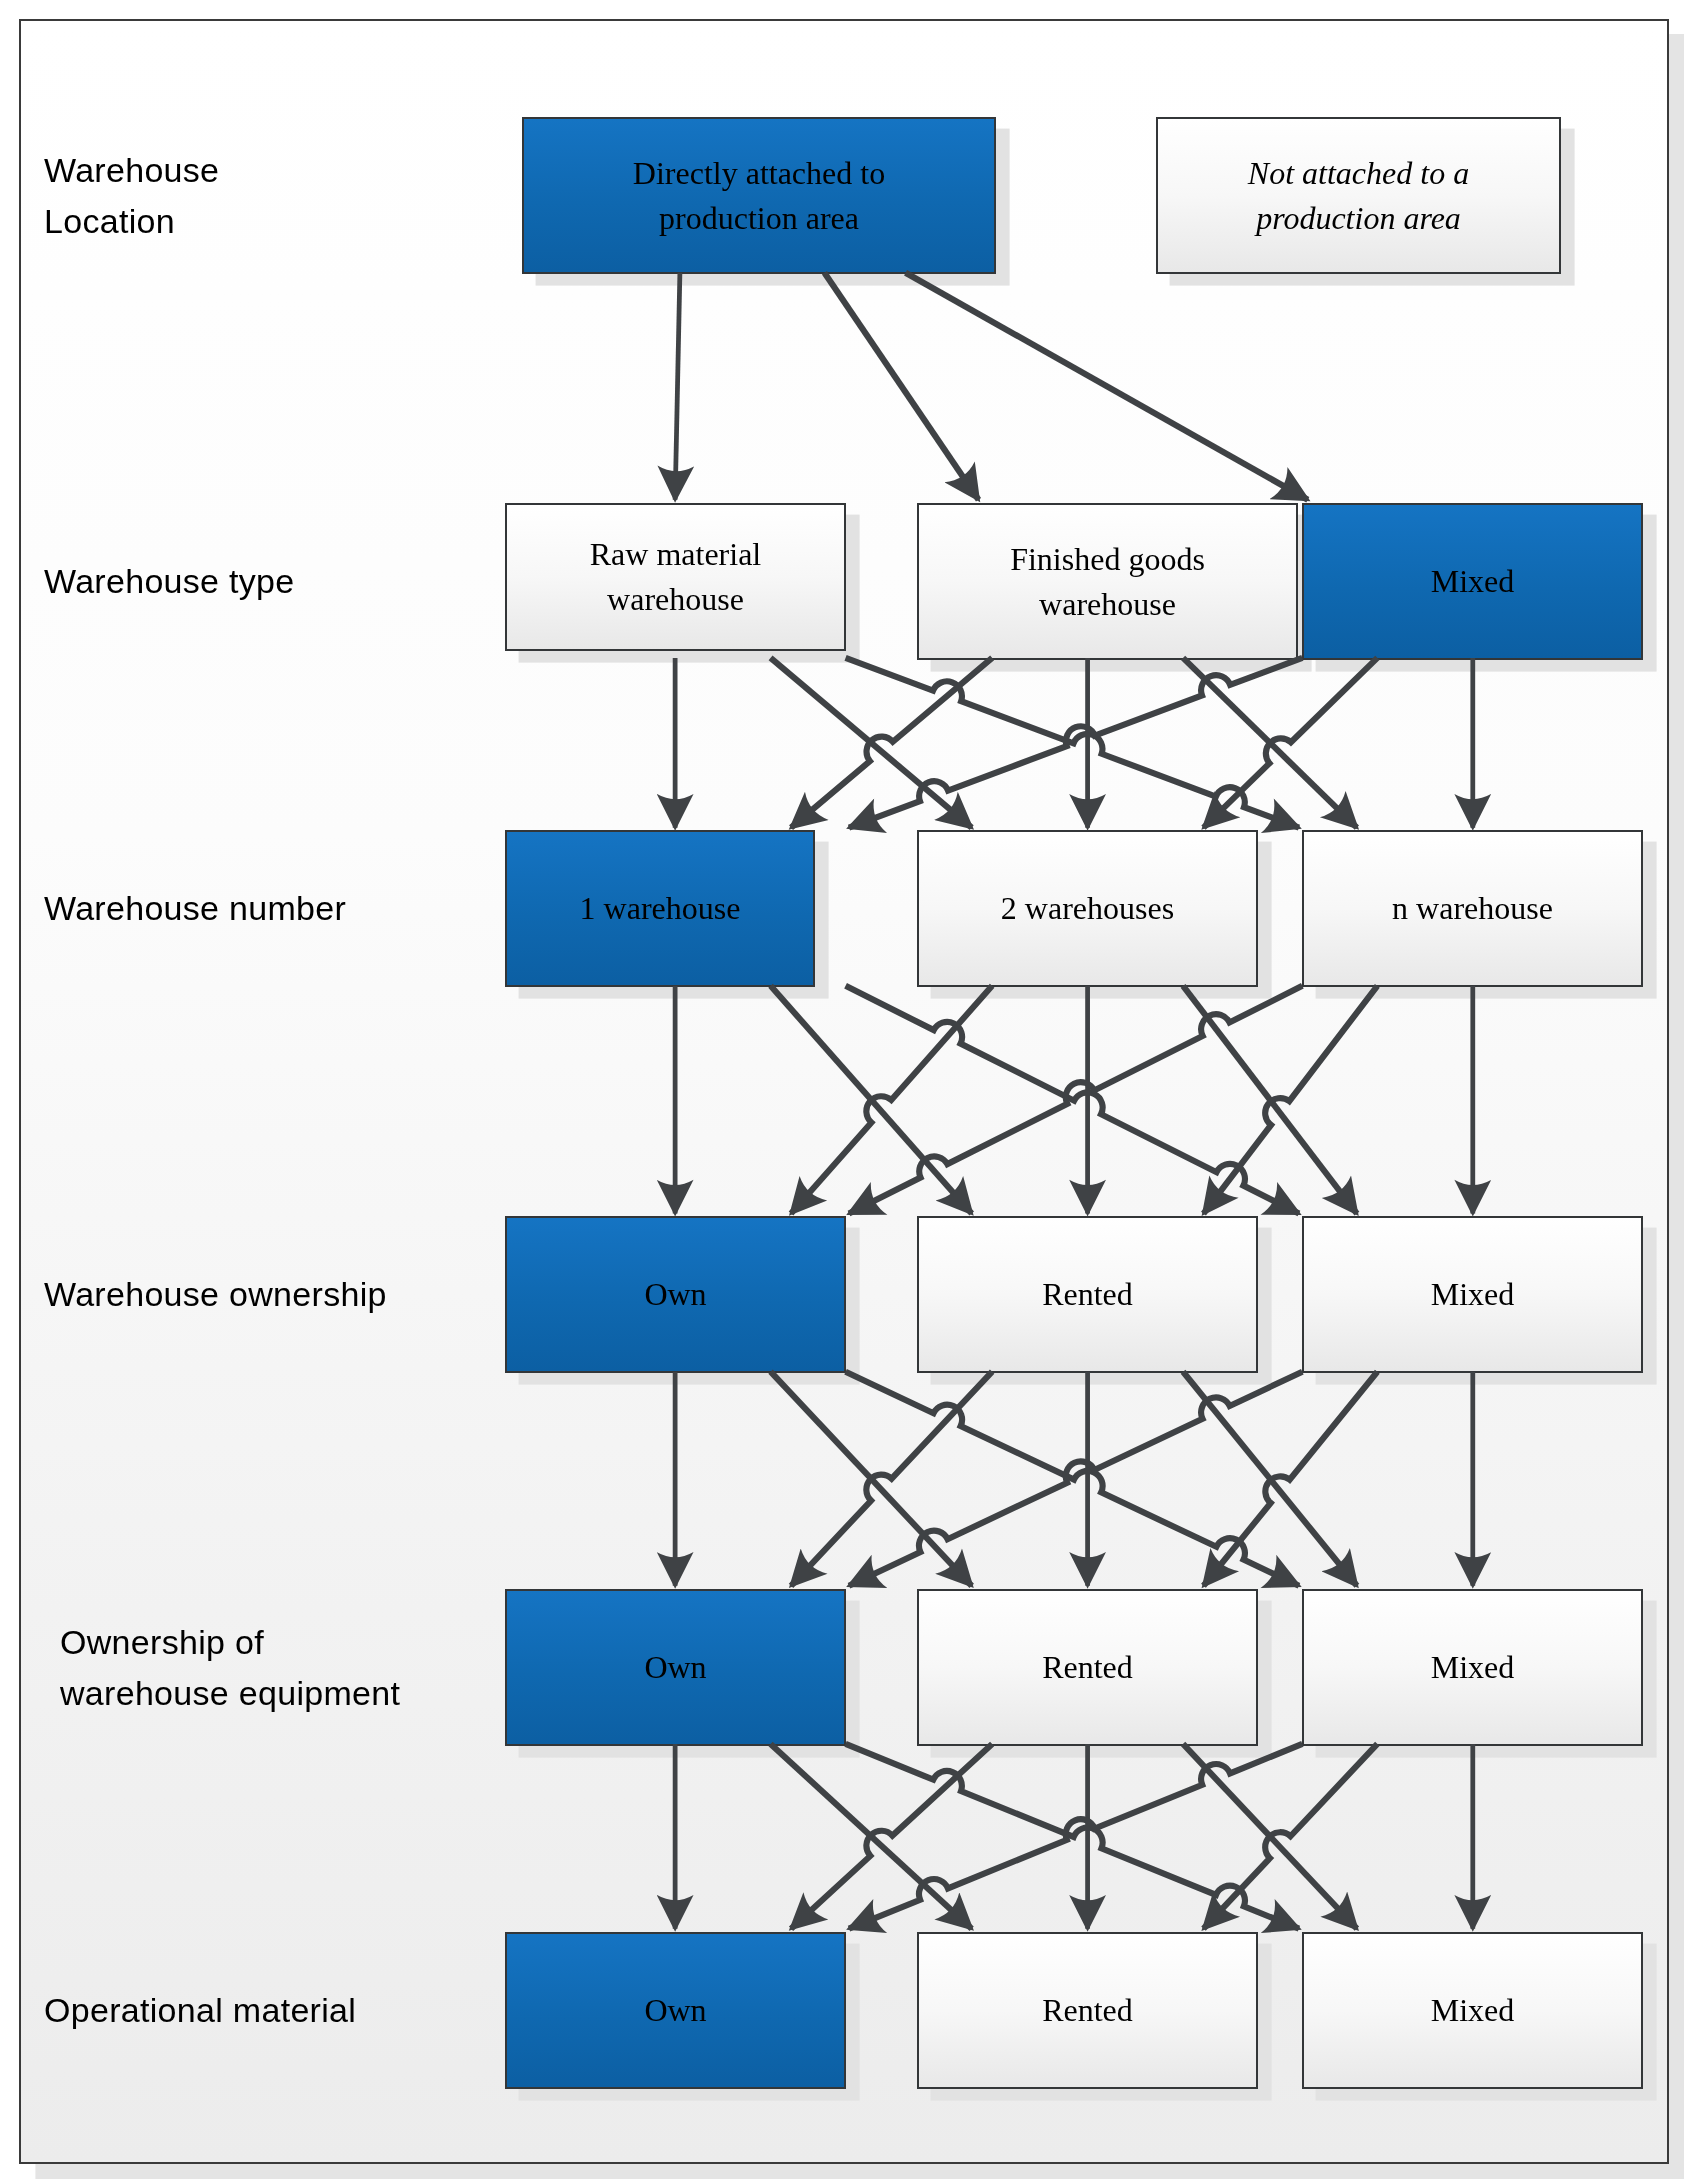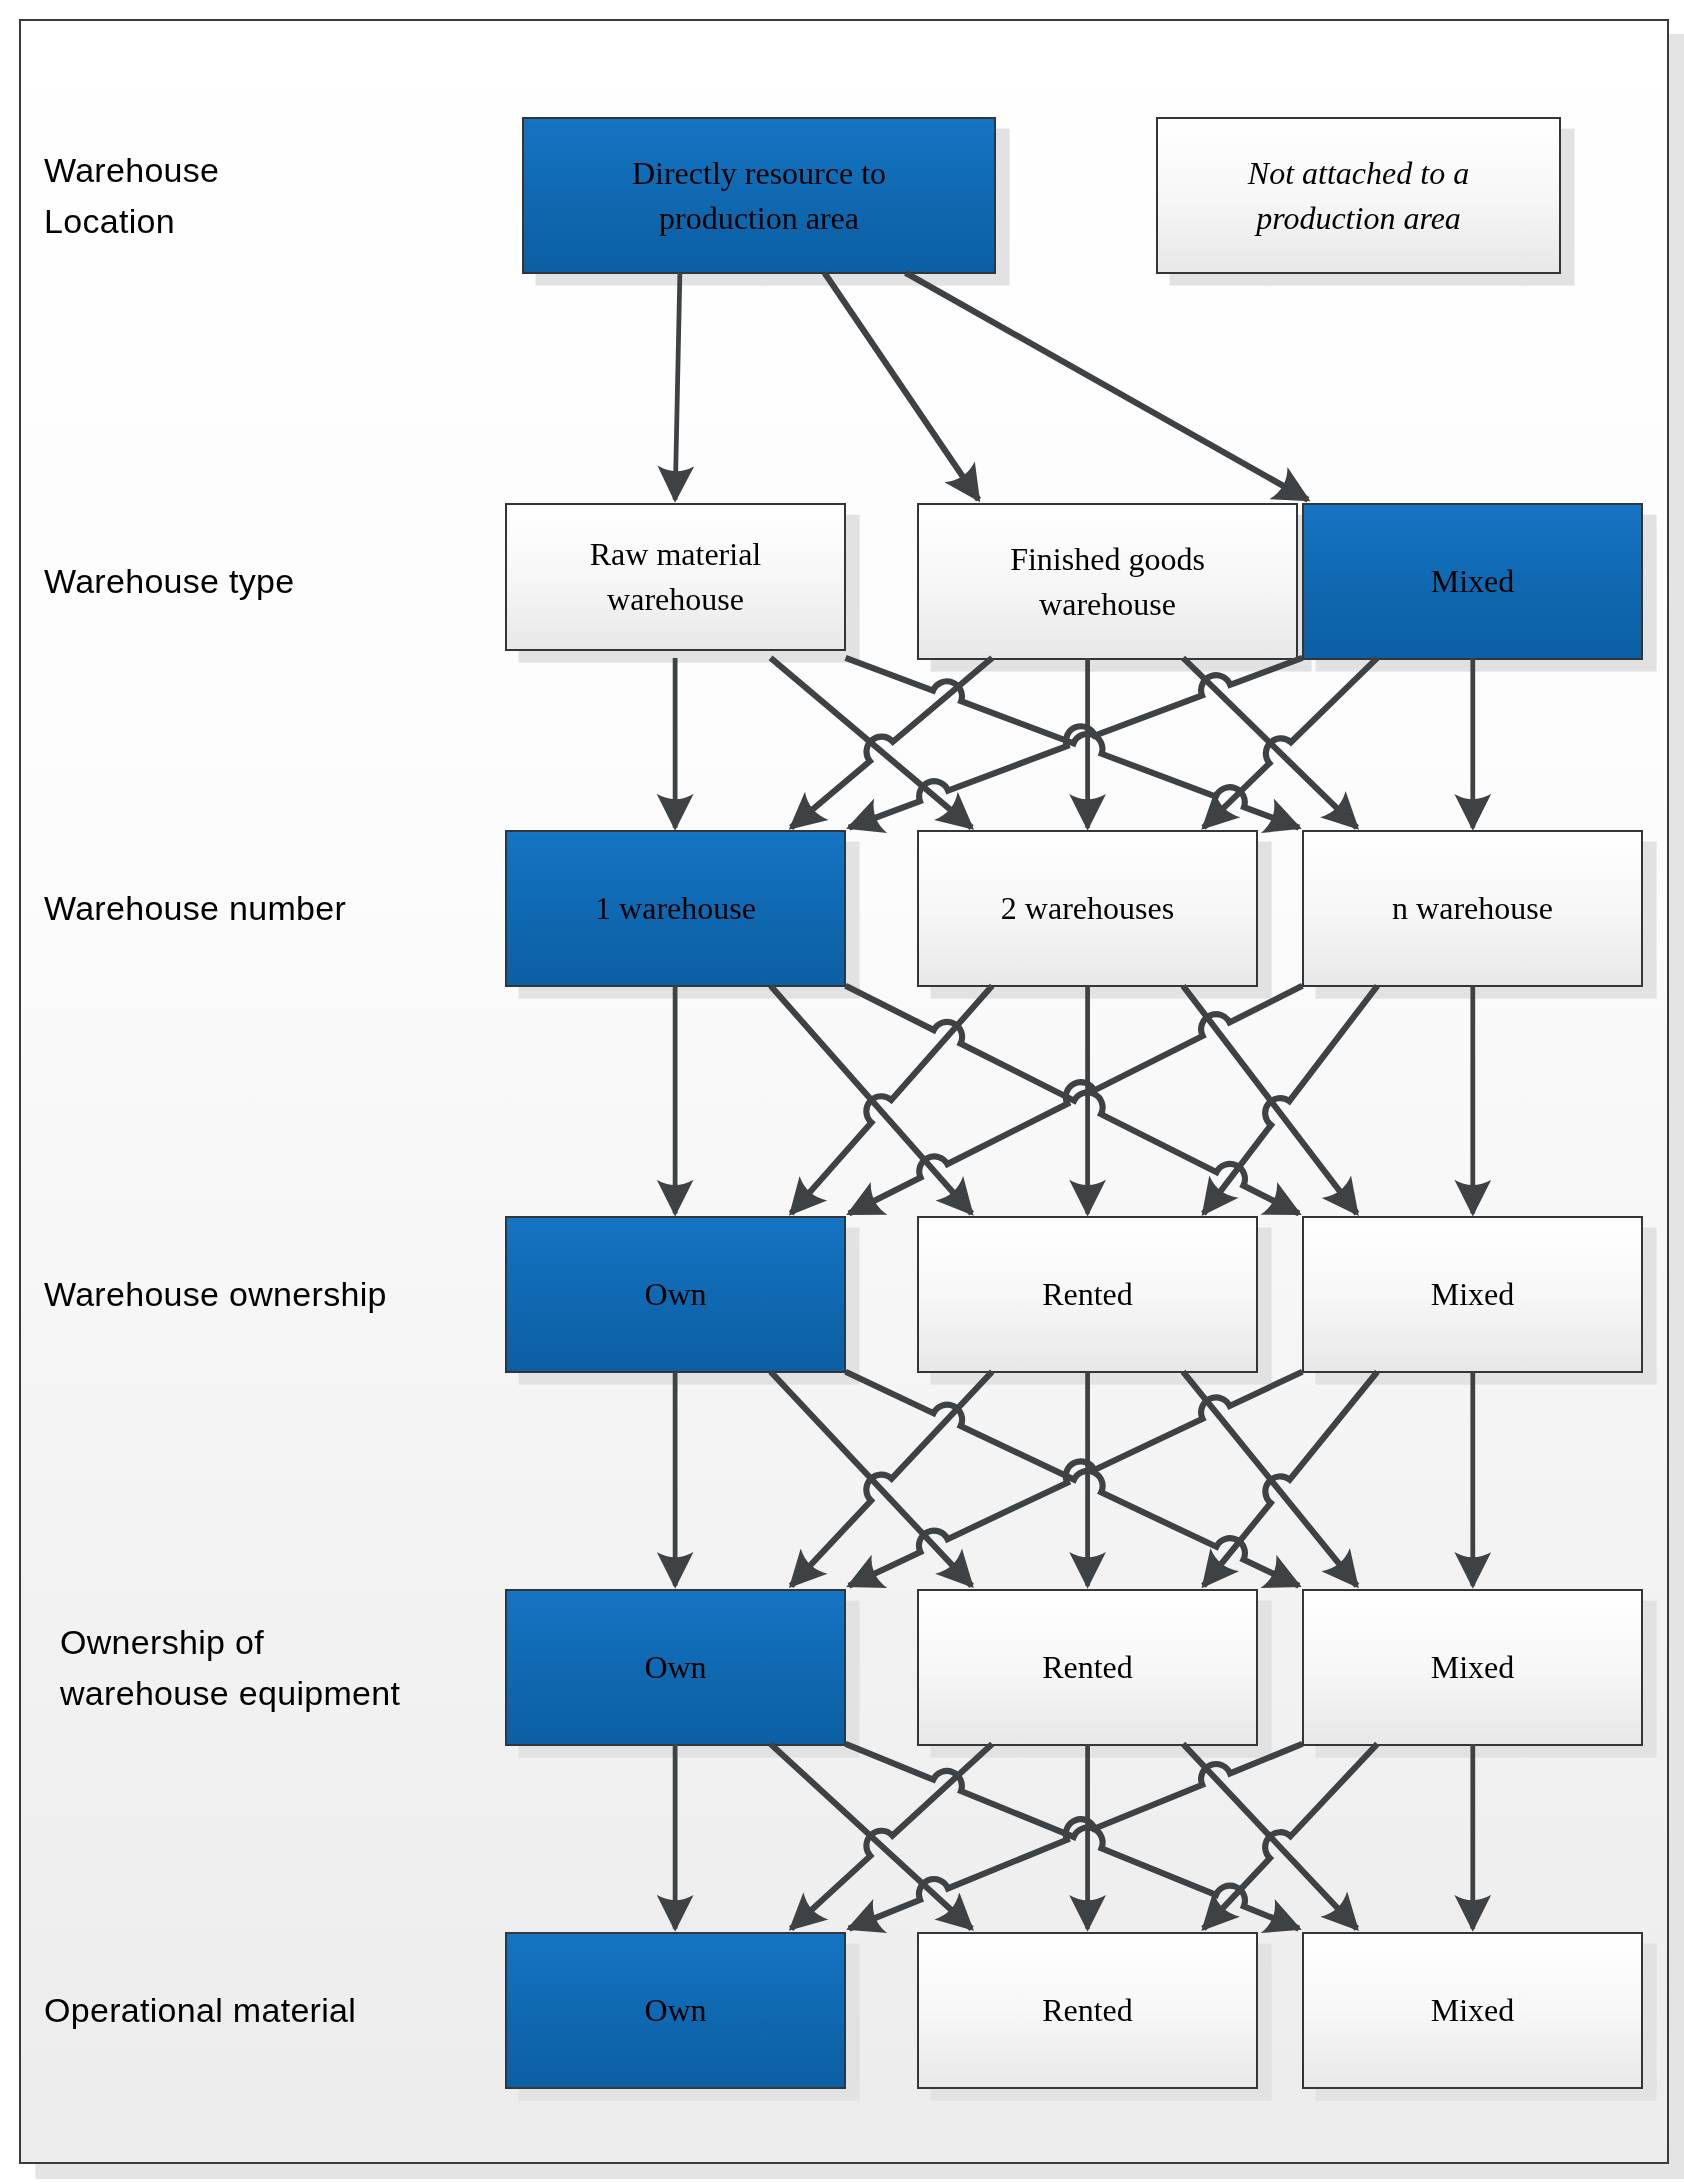--- a/index.html
+++ b/index.html
@@ -50,30 +50,30 @@
       <div class="rowlabel" style="left: 44px; top: 117px; width: 450px; height: 157px;">Warehouse
 Location</div>
       <div class="rowlabel" style="left: 44px; top: 503px; width: 450px; height: 157px;">Warehouse type</div>
       <div class="rowlabel" style="left: 44px; top: 830px; width: 450px; height: 157px;">Warehouse number</div>
       <div class="rowlabel" style="left: 44px; top: 1216px; width: 450px; height: 157px;">Warehouse ownership</div>
       <div class="rowlabel" style="left: 60px; top: 1589px; width: 450px; height: 157px;">Ownership of
 warehouse equipment</div>
       <div class="rowlabel" style="left: 44px; top: 1932px; width: 450px; height: 157px;">Operational material</div>
     </div>
   <div id="nodes-layer">
-      <div class="node selected" style="left: 522px; top: 117px; width: 474px; height: 157px;"><span>Directly resource to
+      <div class="node selected" style="left: 522px; top: 117px; width: 474px; height: 157px;"><span>Directly attached to
 production area</span></div>
       <div class="node" style="left: 1156px; top: 117px; width: 405px; height: 157px; font-style: italic;"><span>Not attached to a
 production area</span></div>
       <div class="node" style="left: 505px; top: 503px; width: 341px; height: 148px;"><span>Raw material
 warehouse</span></div>
       <div class="node" style="left: 917px; top: 503px; width: 381px; height: 157px;"><span>Finished goods
 warehouse</span></div>
       <div class="node selected" style="left: 1302px; top: 503px; width: 341px; height: 157px;"><span>Mixed</span></div>
-      <div class="node selected" style="left: 505px; top: 830px; width: 341px; height: 157px; text-align: right;"><span>1 warehouse</span></div>
+      <div class="node selected" style="left: 505px; top: 830px; width: 310px; height: 157px; text-align: right;"><span>1 warehouse</span></div>
       <div class="node" style="left: 917px; top: 830px; width: 341px; height: 157px; text-align: center;"><span>2 warehouses</span></div>
       <div class="node" style="left: 1302px; top: 830px; width: 341px; height: 157px;"><span>n warehouse</span></div>
       <div class="node selected" style="left: 505px; top: 1216px; width: 341px; height: 157px;"><span>Own</span></div>
       <div class="node" style="left: 917px; top: 1216px; width: 341px; height: 157px;"><span>Rented</span></div>
       <div class="node" style="left: 1302px; top: 1216px; width: 341px; height: 157px;"><span>Mixed</span></div>
       <div class="node selected" style="left: 505px; top: 1589px; width: 341px; height: 157px;"><span>Own</span></div>
       <div class="node" style="left: 917px; top: 1589px; width: 341px; height: 157px;"><span>Rented</span></div>
       <div class="node" style="left: 1302px; top: 1589px; width: 341px; height: 157px;"><span>Mixed</span></div>
       <div class="node selected" style="left: 505px; top: 1932px; width: 341px; height: 157px;"><span>Own</span></div>
       <div class="node" style="left: 917px; top: 1932px; width: 341px; height: 157px;"><span>Rented</span></div>

